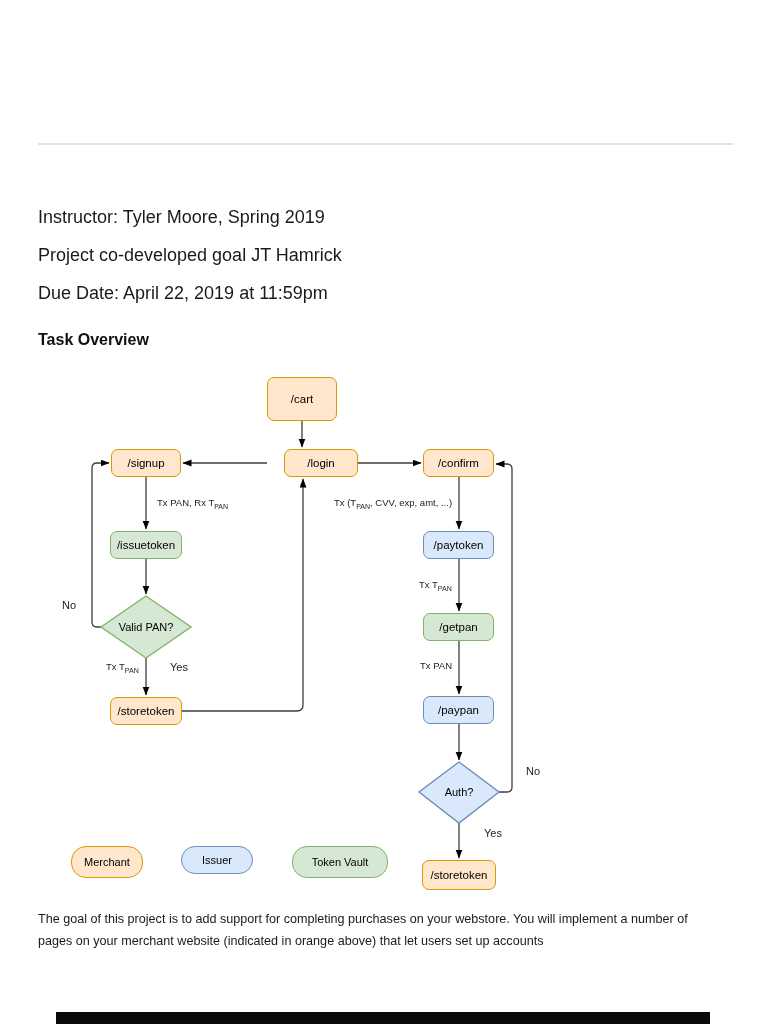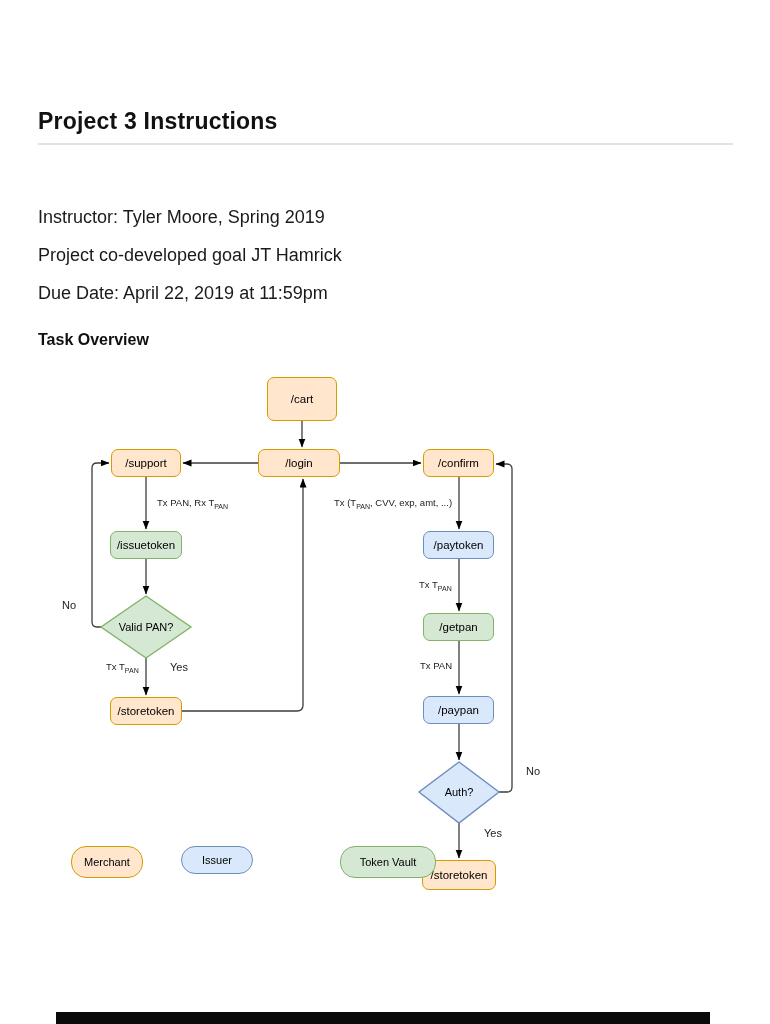--- a/index.html
+++ b/index.html
@@ -76,21 +76,20 @@
   .bottom-bar {
     position: absolute; left: 56px; top: 1012px;
     width: 654px; height: 12px; background: #0a0a0a;
   }
 </style>
 </head>
 <body>
 
 <div class="page">
 
-  <div class="doc-title">Project 3 Instructions</div>
   <div class="title-rule"></div>
   <div class="meta-line" style="top:207px">Instructor: Tyler Moore, Spring 2019</div>
   <div class="meta-line" style="top:245px">Project co-developed goal JT Hamrick</div>
   <div class="meta-line" style="top:283px">Due Date: April 22, 2019 at 11:59pm</div>
   <div class="doc-h2" style="top:331px">Task Overview</div>
 
   <svg class="wires" viewBox="0 0 770 1024" xmlns="http://www.w3.org/2000/svg">
     <defs>
       <marker id="arrow" markerWidth="10" markerHeight="8" refX="8.5" refY="3.5" orient="auto" markerUnits="userSpaceOnUse">
         <path d="M0,0 L9,3.5 L0,7 Z" fill="#000"></path>
@@ -110,22 +109,22 @@
       <path d="M459,641 V694" marker-end="url(#arrow)"></path>
       <path d="M459,724 V760" marker-end="url(#arrow)"></path>
       <path d="M499,792 H507 Q512,792 512,787 V469 Q512,464 507,464 H496" marker-end="url(#arrow)"></path>
       <path d="M459,823 V858" marker-end="url(#arrow)"></path>
     </g>
     <polygon points="146,596 191,627 146,658 101,627" fill="var(--vault-fill)" stroke="var(--vault-border)" stroke-width="1.4"></polygon>
     <polygon points="459,762 499,792 459,823 419,792" fill="var(--issuer-fill)" stroke="var(--issuer-border)" stroke-width="1.4"></polygon>
   </svg>
 
   <div class="node merchant" style="left:267px; top:377px; width:70px; height:44px;">/cart</div>
-  <div class="node merchant" style="left:111px; top:449px; width:70px; height:28px;">/support</div>
-  <div class="node merchant" style="left:258px; top:449px; width:82px; height:28px;">/login</div>
+  <div class="node merchant" style="left:111px; top:449px; width:70px; height:28px;">/signup</div>
+  <div class="node merchant" style="left:284px; top:449px; width:74px; height:28px;">/login</div>
   <div class="node merchant" style="left:423px; top:449px; width:71px; height:28px;">/confirm</div>
   <div class="node vault" style="left:110px; top:531px; width:72px; height:28px;">/issuetoken</div>
   <div class="node issuer" style="left:423px; top:531px; width:71px; height:28px;">/paytoken</div>
   <div class="node vault" style="left:423px; top:613px; width:71px; height:28px;">/getpan</div>
   <div class="node merchant" style="left:110px; top:697px; width:72px; height:28px;">/storetoken</div>
   <div class="node issuer" style="left:423px; top:696px; width:71px; height:28px;">/paypan</div>
   <div class="node merchant" style="left:422px; top:860px; width:74px; height:30px;">/storetoken</div>
 
   <div class="diamond-label" style="left:101px; top:620px; width:90px; height:14px;">Valid PAN?</div>
   <div class="diamond-label" style="left:419px; top:785px; width:80px; height:14px;">Auth?</div>
@@ -145,18 +144,19 @@
   <div class="edge-label" style="left:105px; top:661px;">
     <span>Tx T</span><sub>PAN</sub>
   </div>
   <div class="branch-label" style="left:62px; top:599px;">No</div>
   <div class="branch-label" style="left:170px; top:661px;">Yes</div>
   <div class="branch-label" style="left:526px; top:765px;">No</div>
   <div class="branch-label" style="left:484px; top:827px;">Yes</div>
 
   <div class="node merchant legend-node" style="left:71px; top:846px; width:72px; height:32px;">Merchant</div>
   <div class="node issuer legend-node" style="left:181px; top:846px; width:72px; height:28px;">Issuer</div>
-  <div class="node vault legend-node" style="left:292px; top:846px; width:96px; height:32px;margin-left:48px;">Token Vault</div>
+  <div class="node vault legend-node" style="left:292px; top:846px; width:96px; height:32px;">Token Vault</div>
 
+  <div class="body-par">The goal of this project is to add support for completing purchases on your webstore. You will implement a number of pages on your merchant website (indicated in orange above) that let users set up accounts</div>
 
   <div class="bottom-bar"></div>
 
 </div>
 
 </body></html>

